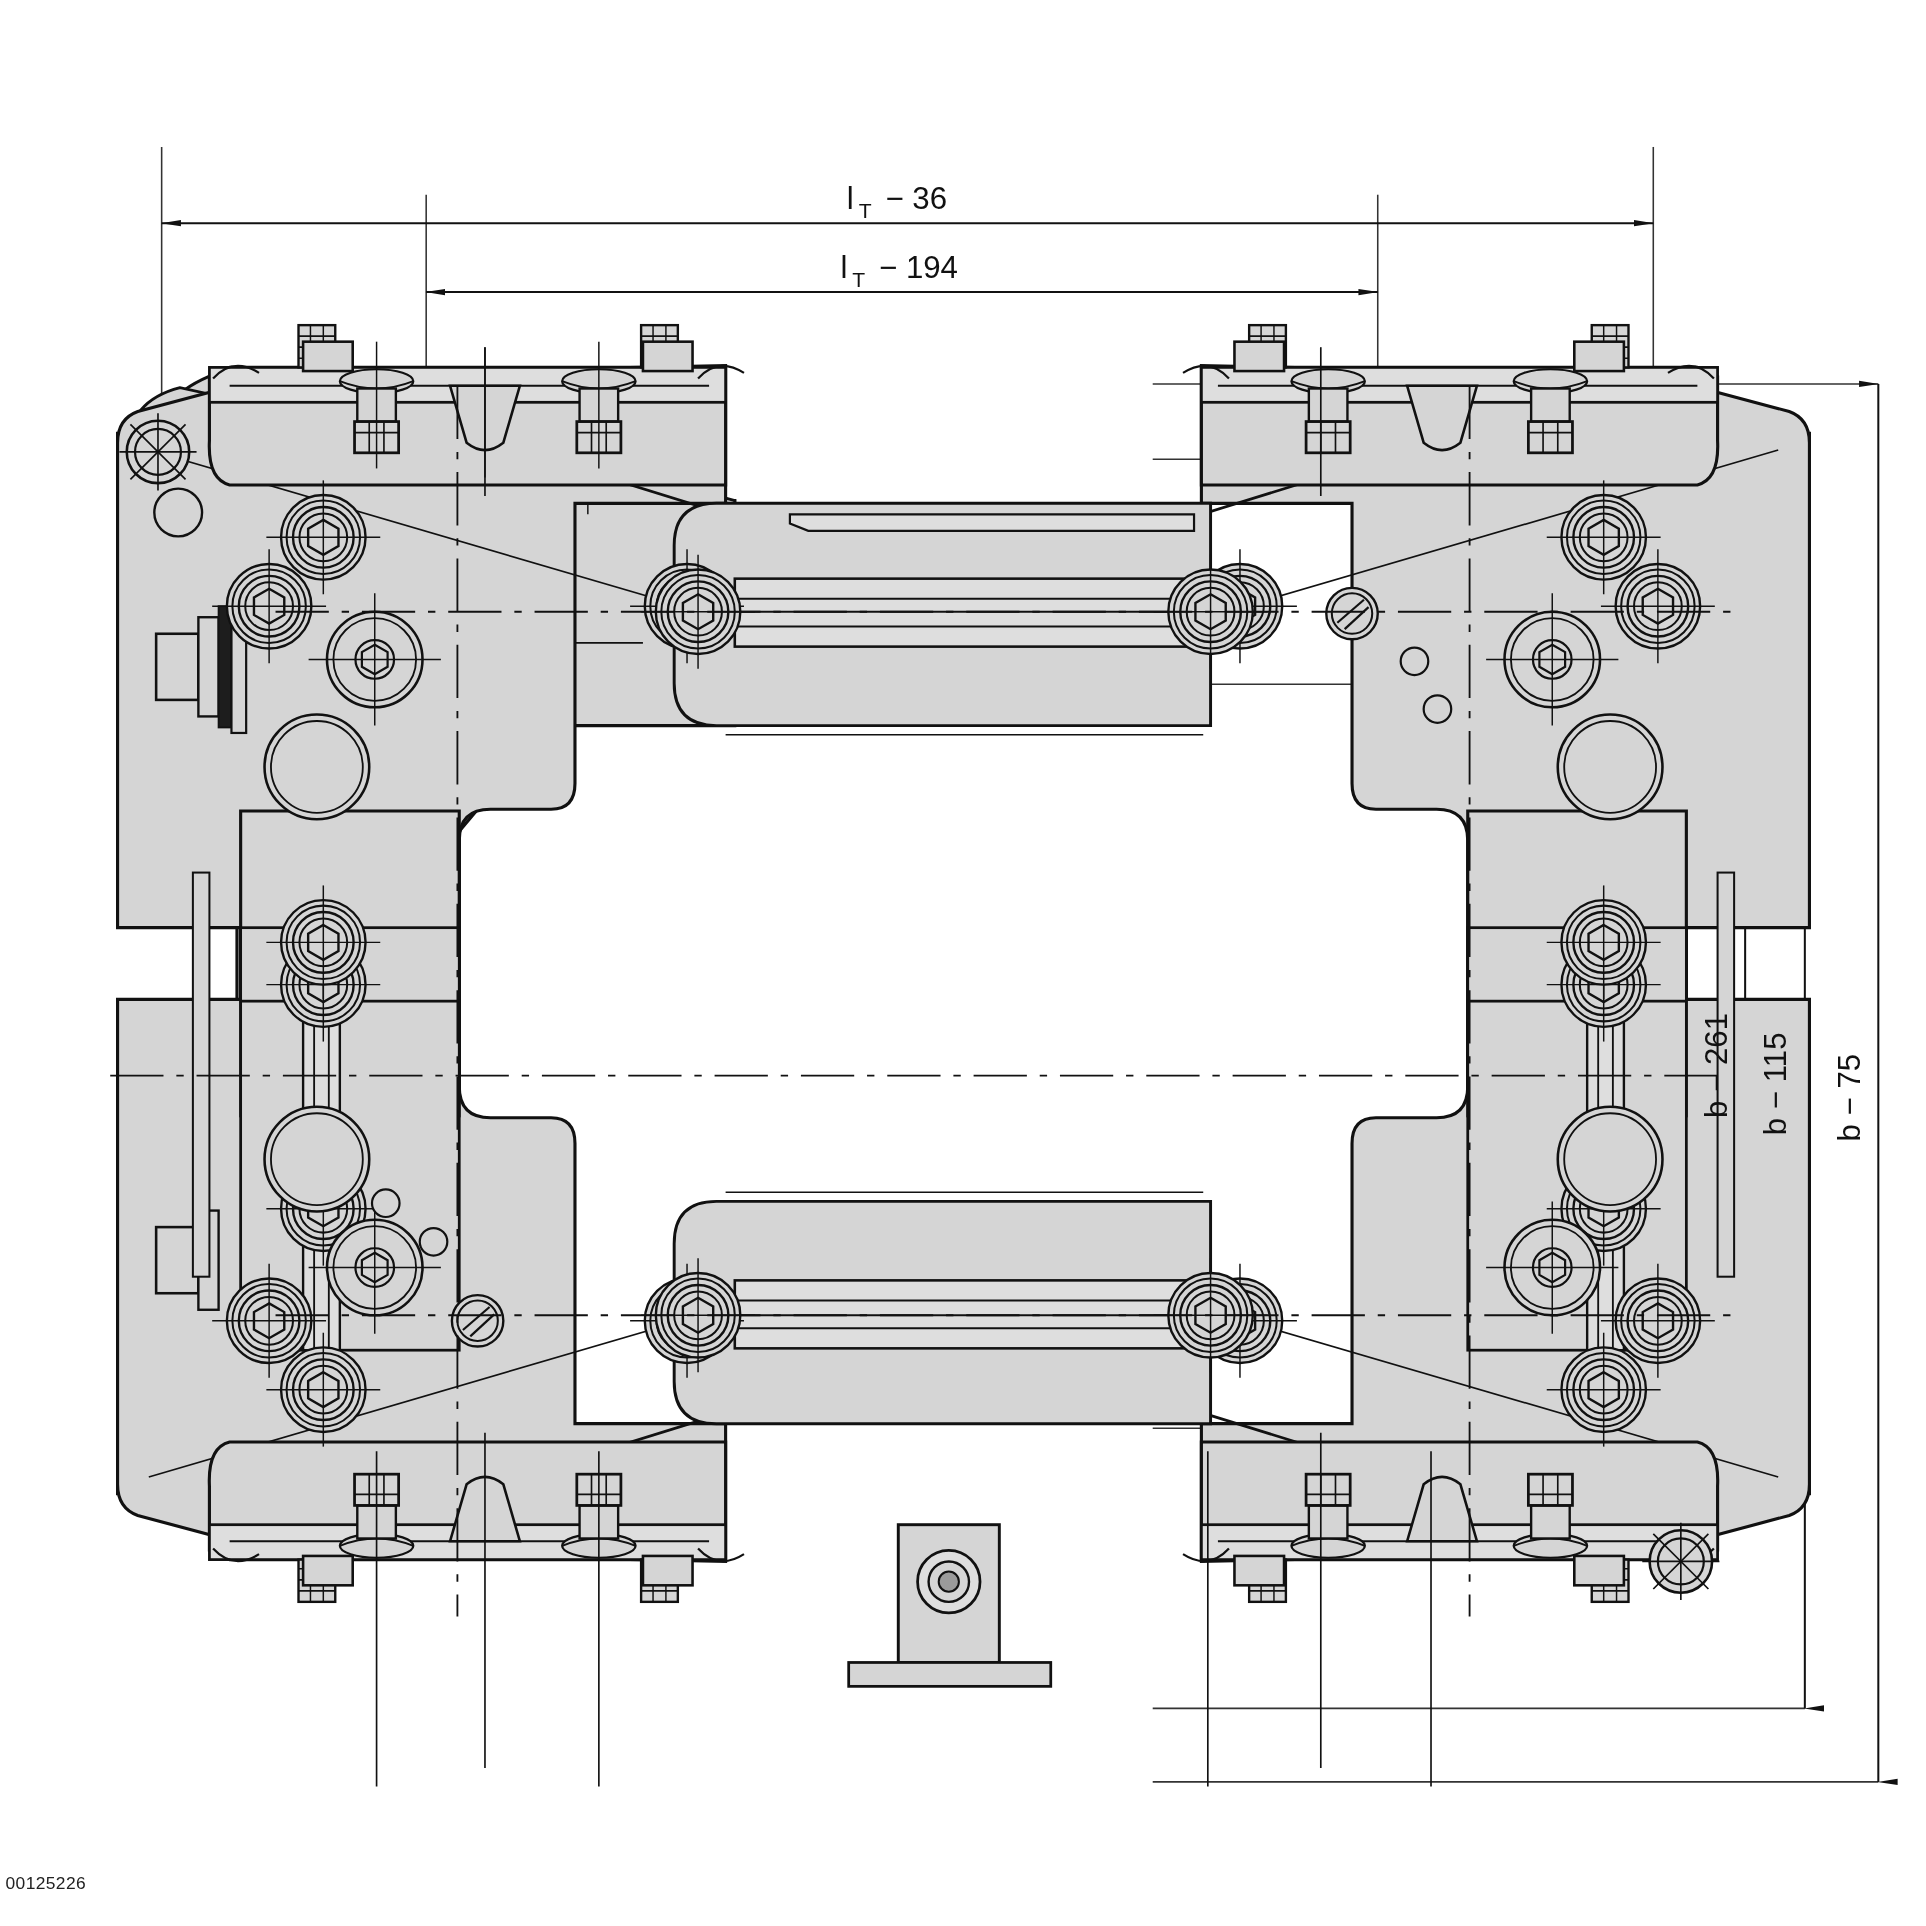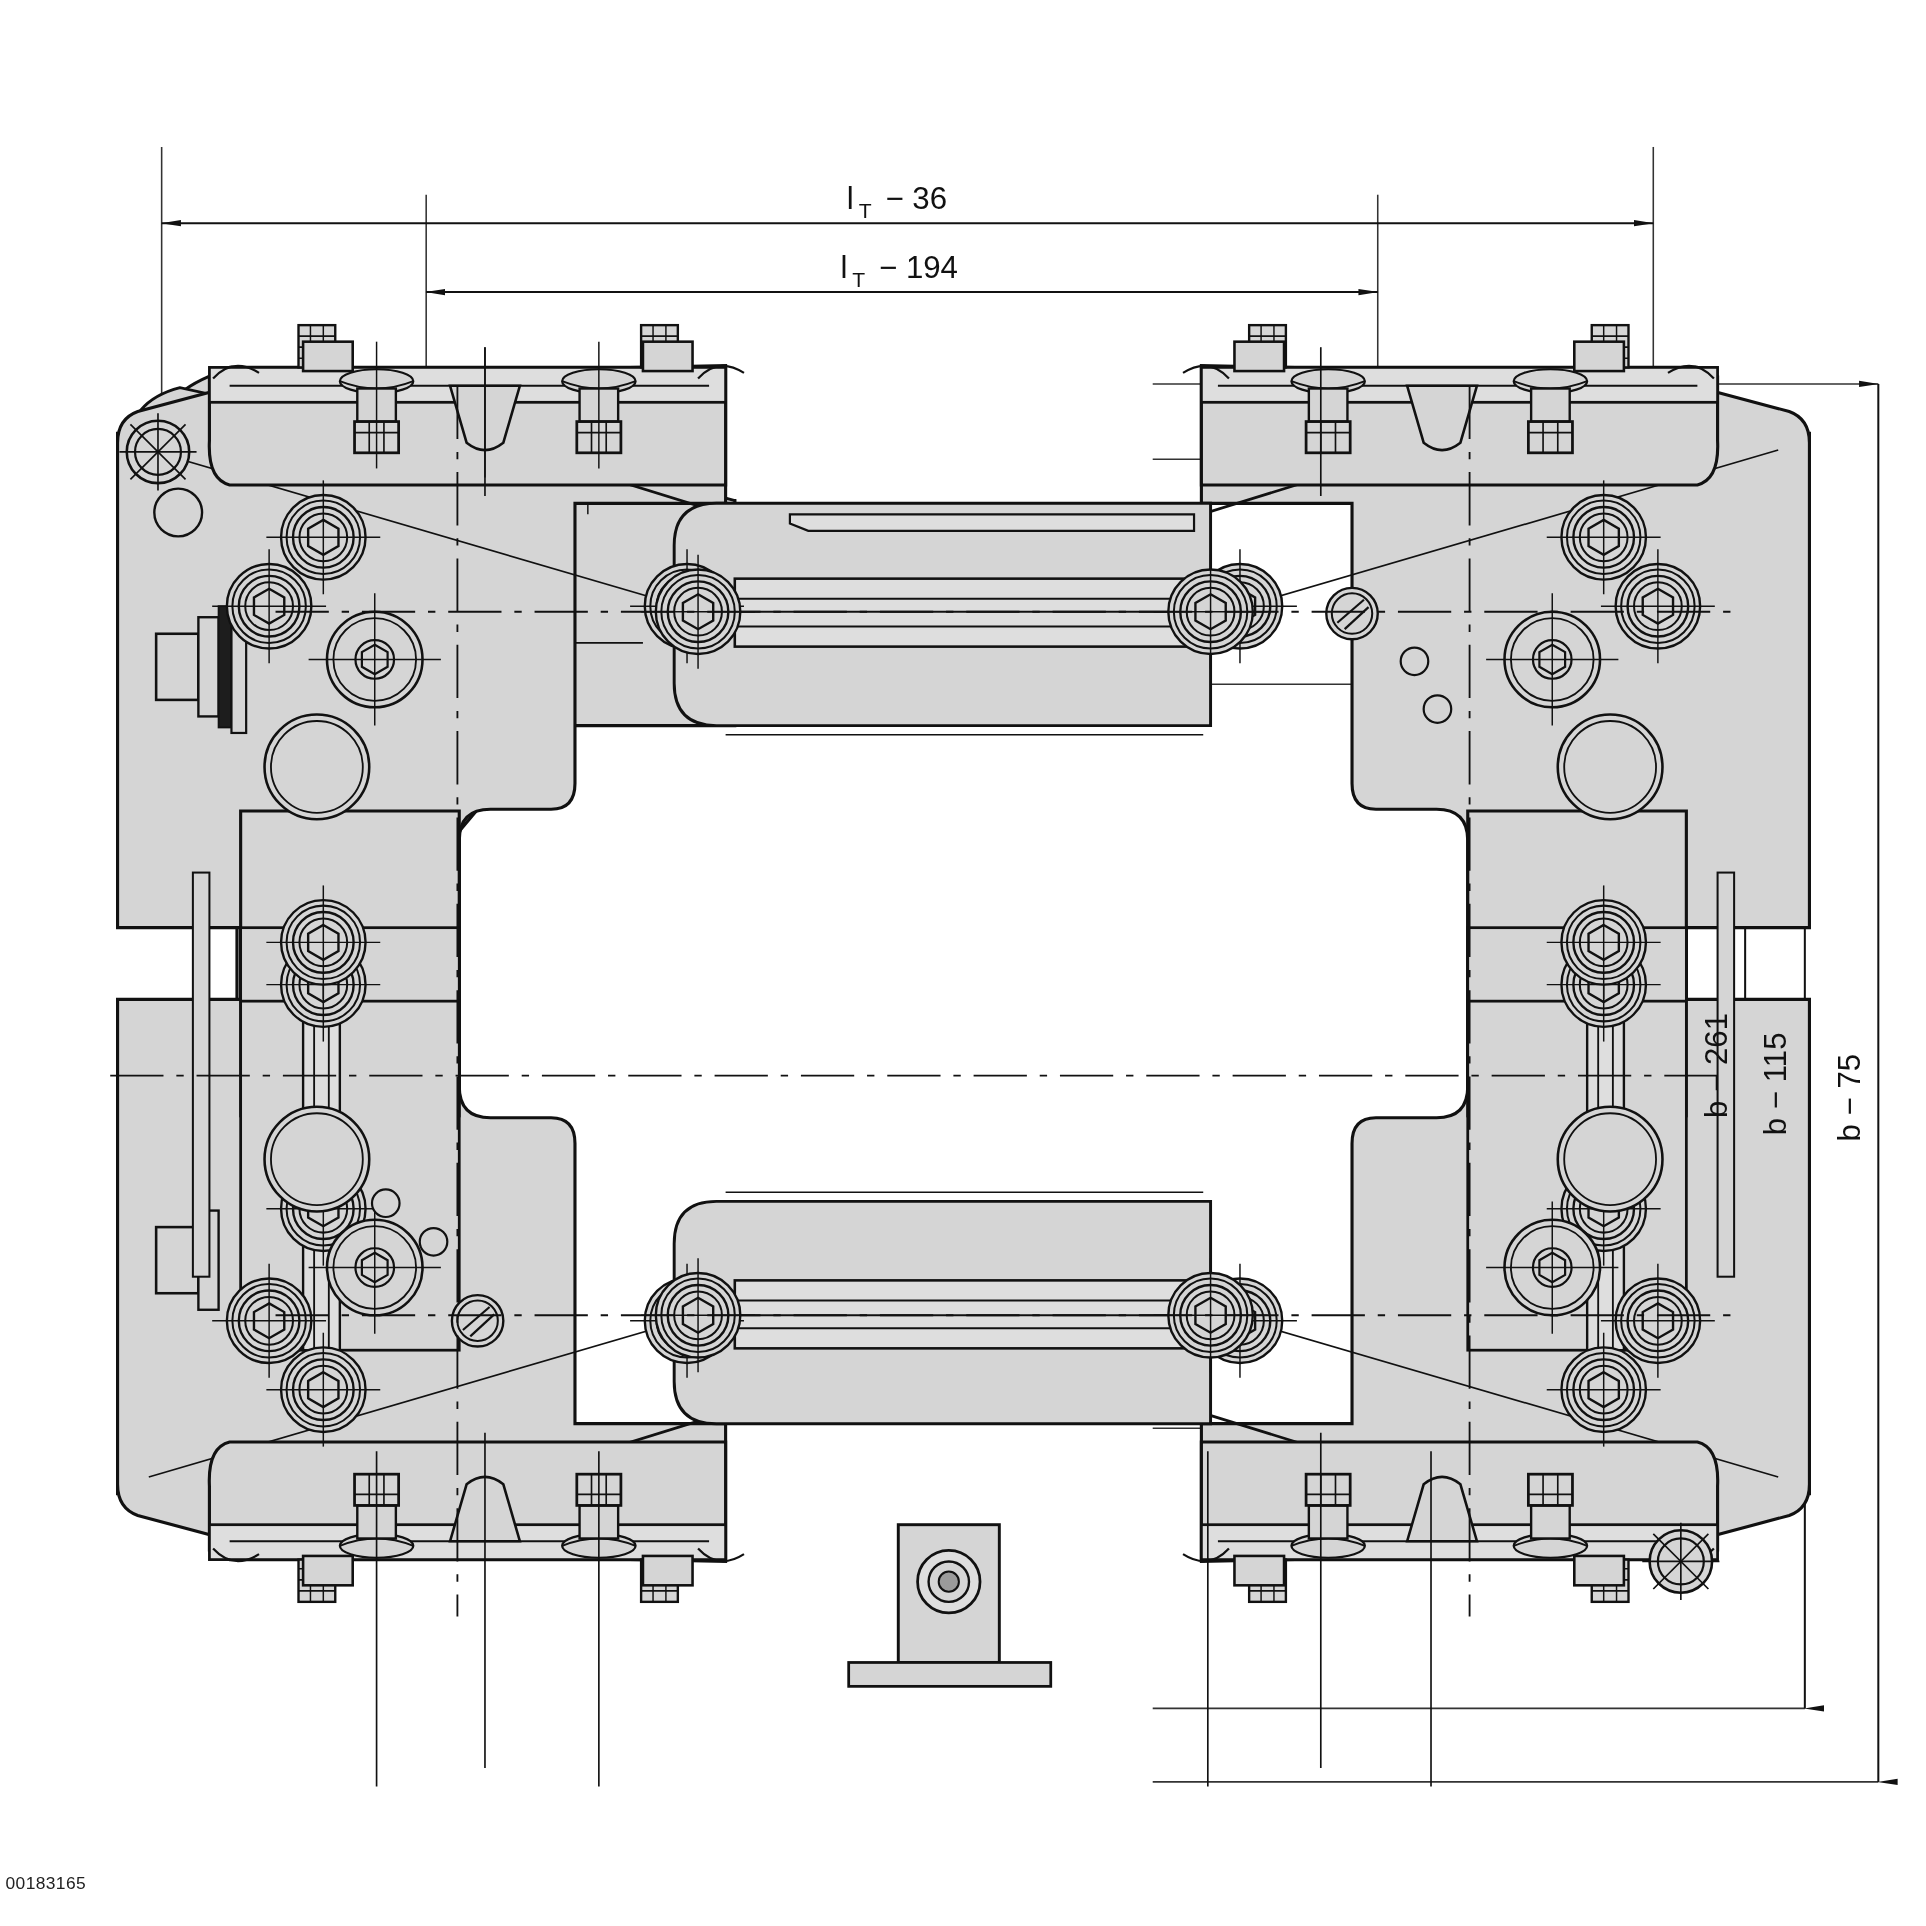--- a/index.html
+++ b/index.html
@@ -448,16 +448,16 @@
 
     <text class="dimtext" x="1880" y="1160" text-anchor="middle" transform="rotate(-90 1880 1160)">b − 261</text>
 
     <text class="dimtext" x="1945" y="1180" text-anchor="middle" transform="rotate(-90 1945 1180)">b − 115</text>
 
     <text class="dimtext" x="2025" y="1195" text-anchor="middle" transform="rotate(-90 2025 1195)">b − 75</text>
   </g>
 
 </svg>
 
-<div class="docnum">00183165</div>
+<div class="docnum">00125226</div>
 
 </div>
 
 
 </body></html>

